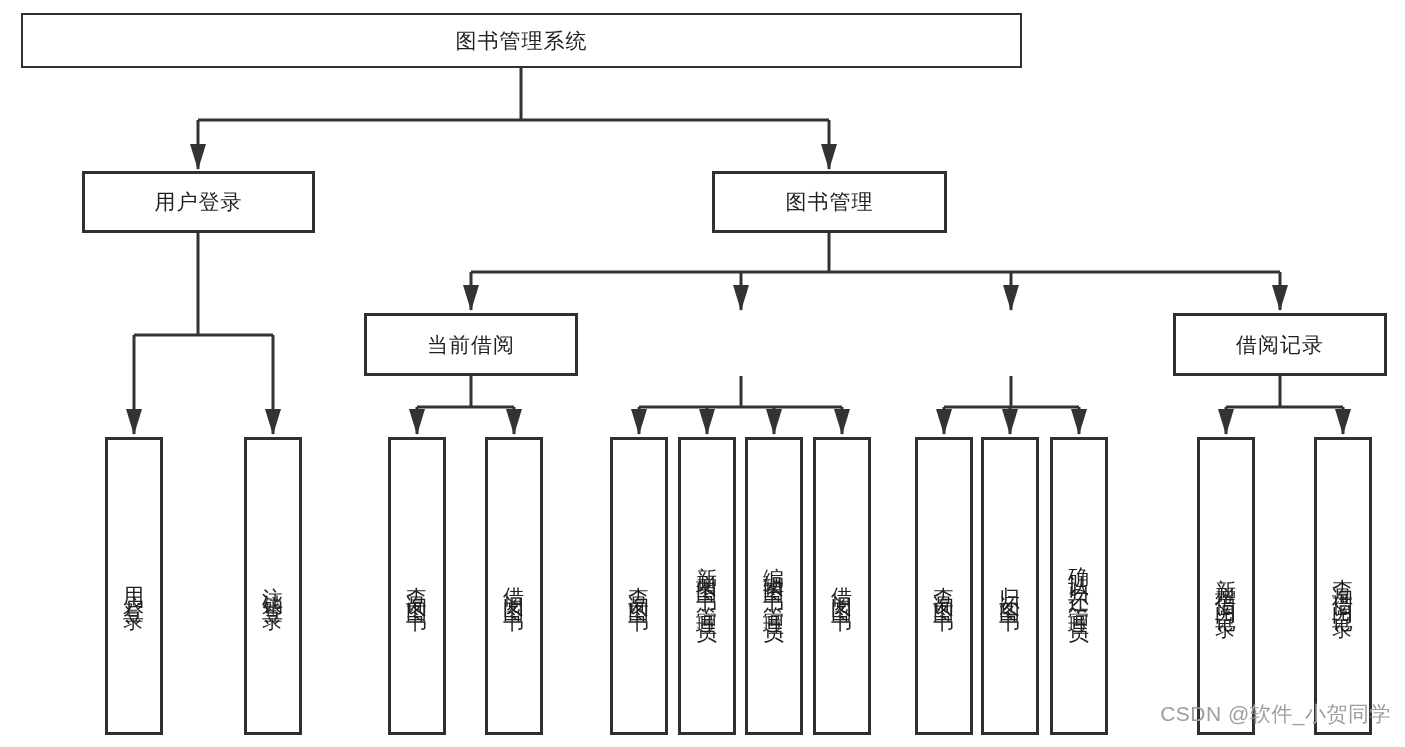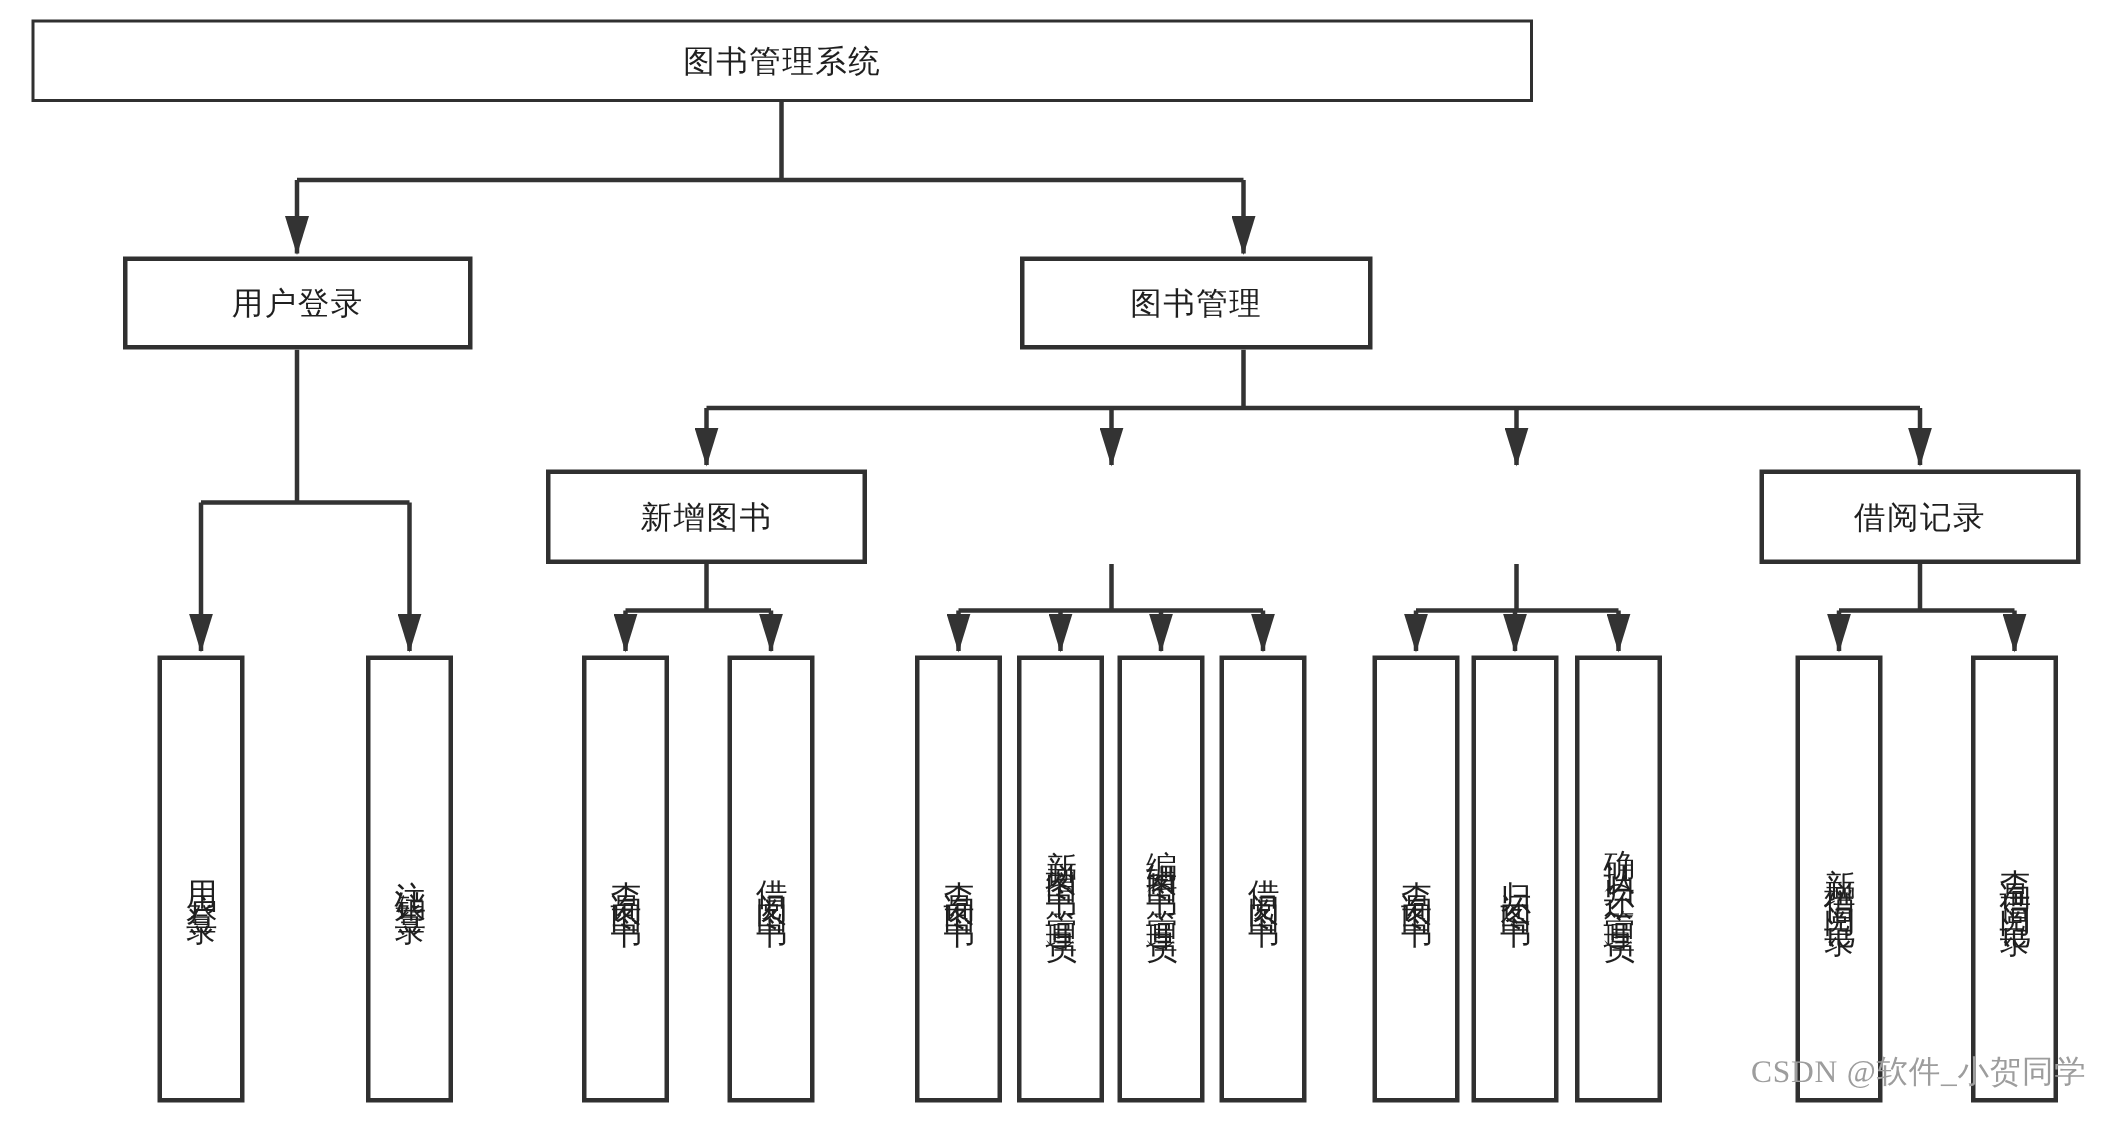--- a/index.html
+++ b/index.html
@@ -9,21 +9,21 @@
     --color-watermark: #9d9d9d;
     --color-background: #ffffff;
   }
   * { margin: 0; padding: 0; box-sizing: border-box; }
   html, body { background: var(--color-background); }
   .stage {
     position: relative;
     width: 1405px;
     height: 747px;
     background: var(--color-background);
-    font-family: Liberation Serif, serif;
+    font-family: Liberation Sans, sans-serif;
     overflow: hidden;
   }
   svg.wires { position: absolute; left: 0; top: 0; }
   .wires path.wire { stroke: var(--color-line); stroke-width: 3; fill: none; }
   .wires .arrowhead { fill: var(--color-line); stroke: none; }
 
   .box {
     position: absolute;
     background: var(--color-background);
     border: 3px solid var(--color-border);
@@ -107,26 +107,26 @@
     <path class="wire" marker-end="url(#arrow)" d="M1343,407 V434"></path>
   </svg>
 
   <div class="box root lvl1">
     <span class="h-label">图书管理系统</span>
   </div>
 
   <div class="box lvl2" style="left:82px; width:233px;">
     <span class="h-label">用户登录</span>
   </div>
-  <div class="box lvl2" style="left:680px; width:235px;">
+  <div class="box lvl2" style="left:712px; width:235px;">
     <span class="h-label">图书管理</span>
   </div>
 
   <div class="box lvl3" style="left:364px; width:214px;">
-    <span class="h-label">新增图书</span>
+    <span class="h-label">当前借阅</span>
   </div>
   <div class="box lvl3" style="left:1173px; width:214px;">
     <span class="h-label">借阅记录</span>
   </div>
 
   <div class="box leaf" style="left:105px;">
     <span class="v-label">用户登录</span>
   </div>
   <div class="box leaf" style="left:244px;">
     <span class="v-label">注销登录</span>

